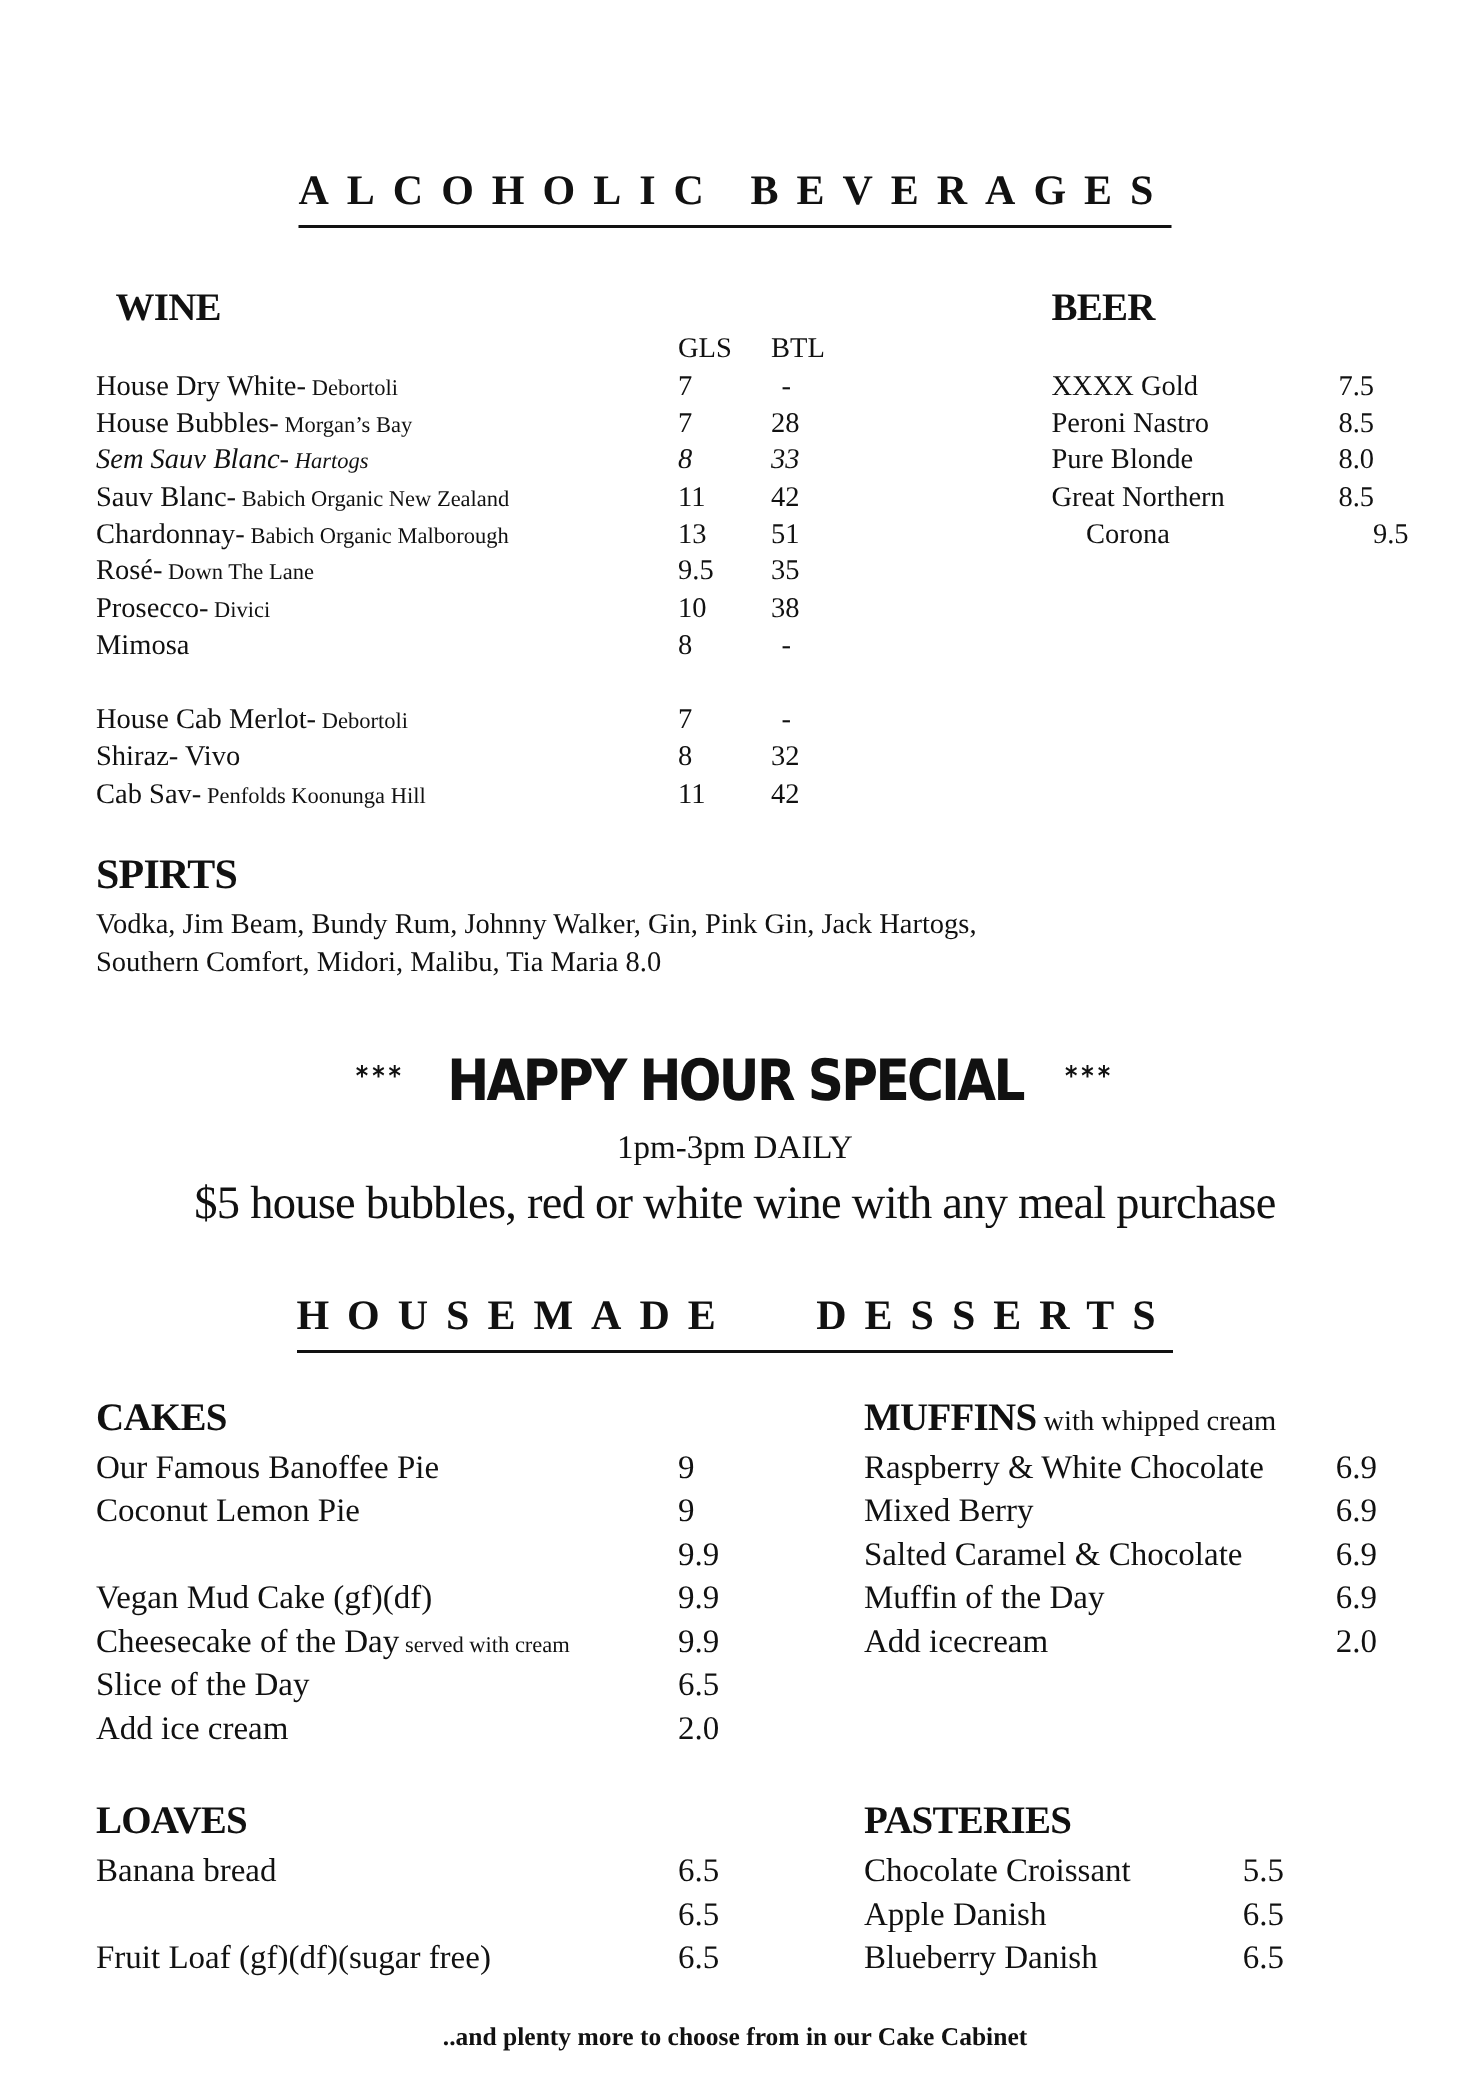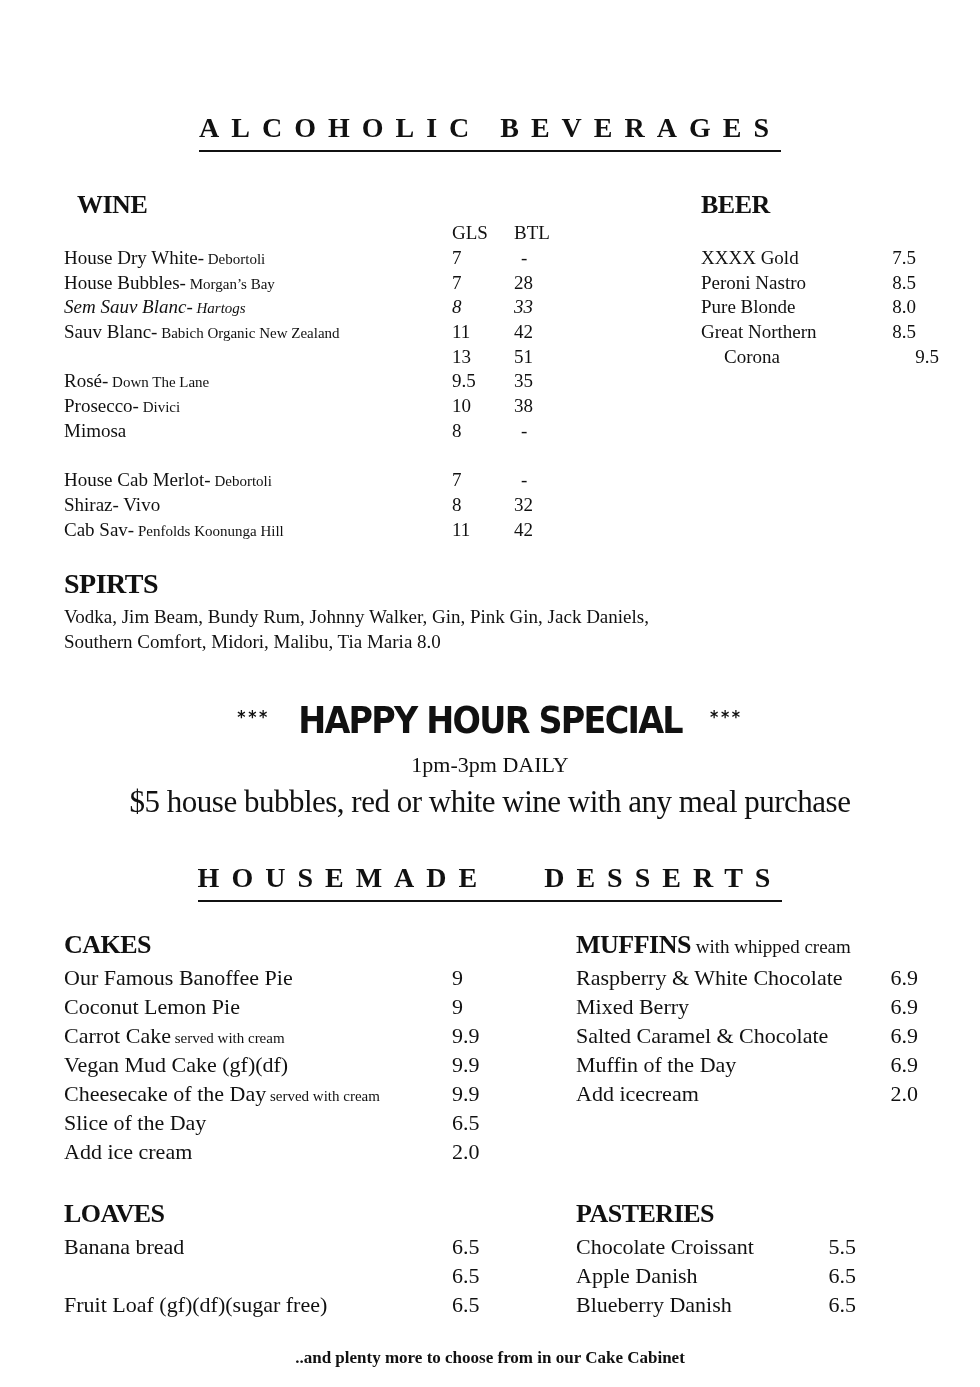--- a/index.html
+++ b/index.html
@@ -122,20 +122,21 @@
     <span class="name"><span>Sem Sauv Blanc-</span><span class="small"> Hartogs</span></span>
     <span class="col" style="left:388px;">8</span>
     <span class="col" style="left:450px;">33</span>
   </div>
   <div class="row" style="left:64px; top:319px; width:500px;">
     <span class="name"><span>Sauv Blanc-</span><span class="small"> Babich Organic New Zealand</span></span>
     <span class="col" style="left:388px;">11</span>
     <span class="col" style="left:450px;">42</span>
   </div>
   <div class="row" style="left:64px; top:344px; width:500px;">
+    <span class="name"><span>Chardonnay-</span><span class="small"> Babich Organic Malborough</span></span>
     <span class="col" style="left:388px;">13</span>
     <span class="col" style="left:450px;">51</span>
   </div>
   <div class="row" style="left:64px; top:368px; width:500px;">
     <span class="name"><span>Rosé-</span><span class="small"> Down The Lane</span></span>
     <span class="col" style="left:388px;">9.5</span>
     <span class="col" style="left:450px;">35</span>
   </div>
   <div class="row" style="left:64px; top:393px; width:500px;">
     <span class="name"><span>Prosecco-</span><span class="small"> Divici</span></span>
@@ -183,21 +184,21 @@
     <span class="name">Great Northern</span>
     <span class="col" style="right:0;">8.5</span>
   </div>
   <div class="row" style="left:701px; top:344px; width:215px;margin-left:23px;">
     <span class="name">Corona</span>
     <span class="col" style="right:0;">9.5</span>
   </div>
 </div>
 
 <div class="abs sub-head" style="left:64px; top:568px; font-size:28px;">SPIRTS</div>
-<div class="abs spirits-text" style="left:64px; top:604px;">Vodka, Jim Beam, Bundy Rum, Johnny Walker, Gin, Pink Gin, Jack Daniels,</div>
+<div class="abs spirits-text" style="left:64px; top:604px;">Vodka, Jim Beam, Bundy Rum, Johnny Walker, Gin, Pink Gin, Jack Hartogs,</div>
 <div class="abs spirits-text" style="left:64px; top:629px;">Southern Comfort, Midori, Malibu, Tia Maria 8.0</div>
 
 <div class="abs hh-line hh-title">
   <span class="hh-stars">***</span><span>HAPPY HOUR SPECIAL</span><span class="hh-stars">***</span>
 </div>
 <div class="abs hh-line hh-time">1pm-3pm DAILY</div>
 <div class="abs hh-line hh-offer">$5 house bubbles, red or white wine with any meal purchase</div>
 
 <div class="abs section-title title-2">
   <span>HOUSEMADE  DESSERTS</span>
@@ -207,21 +208,20 @@
 <div>
   <div class="dessert-row" style="left:64px; top:963px; width:420px;">
     <span class="name"><span>Our Famous Banoffee Pie</span><span class="small"></span></span>
     <span class="price" style="left:388px;">9</span>
   </div>
   <div class="dessert-row" style="left:64px; top:992px; width:420px;">
     <span class="name"><span>Coconut Lemon Pie</span><span class="small"></span></span>
     <span class="price" style="left:388px;">9</span>
   </div>
   <div class="dessert-row" style="left:64px; top:1021px; width:420px;">
-    <span class="name"><span>Carrot Cake</span><span class="small"> served with cream</span></span>
     <span class="price" style="left:388px;">9.9</span>
   </div>
   <div class="dessert-row" style="left:64px; top:1050px; width:420px;">
     <span class="name"><span>Vegan Mud Cake (gf)(df)</span><span class="small"></span></span>
     <span class="price" style="left:388px;">9.9</span>
   </div>
   <div class="dessert-row" style="left:64px; top:1079px; width:420px;">
     <span class="name"><span>Cheesecake of the Day</span><span class="small"> served with cream</span></span>
     <span class="price" style="left:388px;">9.9</span>
   </div>

